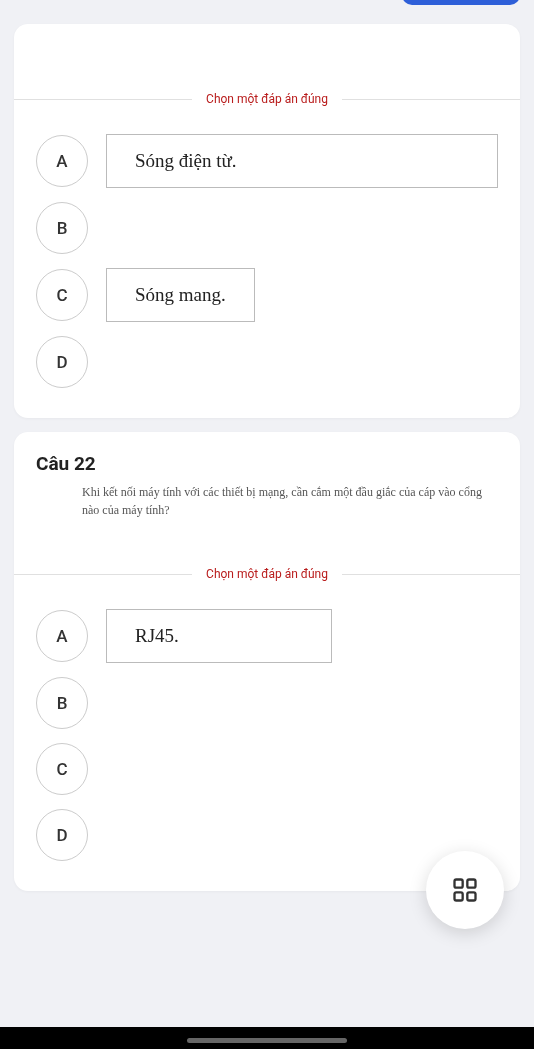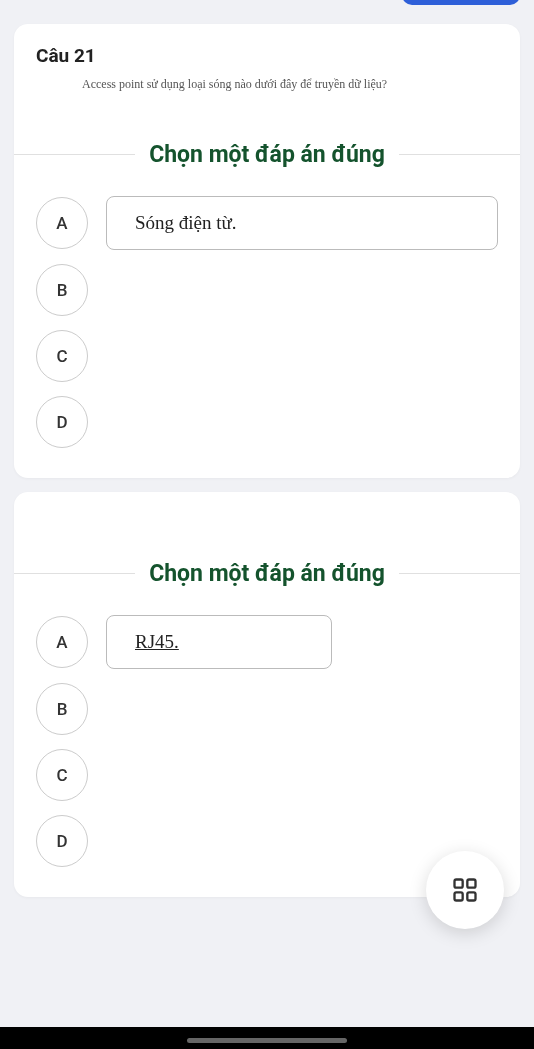--- a/index.html
+++ b/index.html
@@ -56,23 +56,23 @@
       display: flex;
       align-items: center;
       margin: 48px 0 28px 0;
     }
     .divider-line {
       flex: 1;
       height: 1px;
       background: #e0e0e0;
     }
     .divider-text {
-      font-size: 23px;
-      font-weight: 700;
-      color: #14532d;
+      font-size: 12px;
+      font-weight: 400;
+      color: #b91c1c;
       padding: 0 14px;
       white-space: nowrap;
     }
     .options {
       padding: 0 22px;
     }
     .option-row {
       display: flex;
       align-items: center;
       margin-bottom: 14px;
@@ -91,21 +91,21 @@
       font-size: 17px;
       font-weight: 500;
       color: #333;
       flex-shrink: 0;
       background: #fff;
       cursor: pointer;
     }
     .option-box {
       margin-left: 18px;
       border: 1px solid #bbb;
-      border-radius: 8px;
+      border-radius: 0;
       padding: 14px 28px;
       font-family: Georgia, "Times New Roman", serif;
       font-size: 19px;
       color: #222;
       cursor: pointer;
       background: #fff;
       display: inline-block;
       min-height: 52px;
       line-height: 24px;
     }
@@ -150,56 +150,57 @@
     }
   </style>
 </head>
 <body>
 
 <div class="top-bar">
   <div class="top-blue"></div>
 </div>
 
 <div class="question-card">
-  <div class="question-header">
-    <div class="question-title">Câu 21</div>
-    <div class="question-text">Access point sử dụng loại sóng nào dưới đây để truyền dữ liệu?</div>
-  </div>
   <div class="divider-wrap">
     <div class="divider-line"></div>
     <div class="divider-text">Chọn một đáp án đúng</div>
     <div class="divider-line"></div>
   </div>
   <div class="options">
     <div class="option-row">
       <div class="option-letter">A</div>
       <div class="option-box full">Sóng điện từ.</div>
     </div>
     <div class="option-row">
       <div class="option-letter">B</div>
     </div>
     <div class="option-row">
       <div class="option-letter">C</div>
+      <div class="option-box">Sóng mang.</div>
     </div>
     <div class="option-row">
       <div class="option-letter">D</div>
     </div>
   </div>
 </div>
 
 <div class="question-card">
+  <div class="question-header">
+    <div class="question-title">Câu 22</div>
+    <div class="question-text" style="padding-left:46px;">Khi kết nối máy tính với các thiết bị mạng, cần cắm một đầu giắc của cáp vào cổng nào của máy tính?</div>
+  </div>
   <div class="divider-wrap">
     <div class="divider-line"></div>
     <div class="divider-text">Chọn một đáp án đúng</div>
     <div class="divider-line"></div>
   </div>
   <div class="options">
     <div class="option-row">
       <div class="option-letter">A</div>
-      <div class="option-box" style="min-width:226px;text-decoration:underline;">RJ45.</div>
+      <div class="option-box" style="min-width:226px;">RJ45.</div>
     </div>
     <div class="option-row">
       <div class="option-letter">B</div>
     </div>
     <div class="option-row">
       <div class="option-letter">C</div>
     </div>
     <div class="option-row">
       <div class="option-letter">D</div>
     </div>

